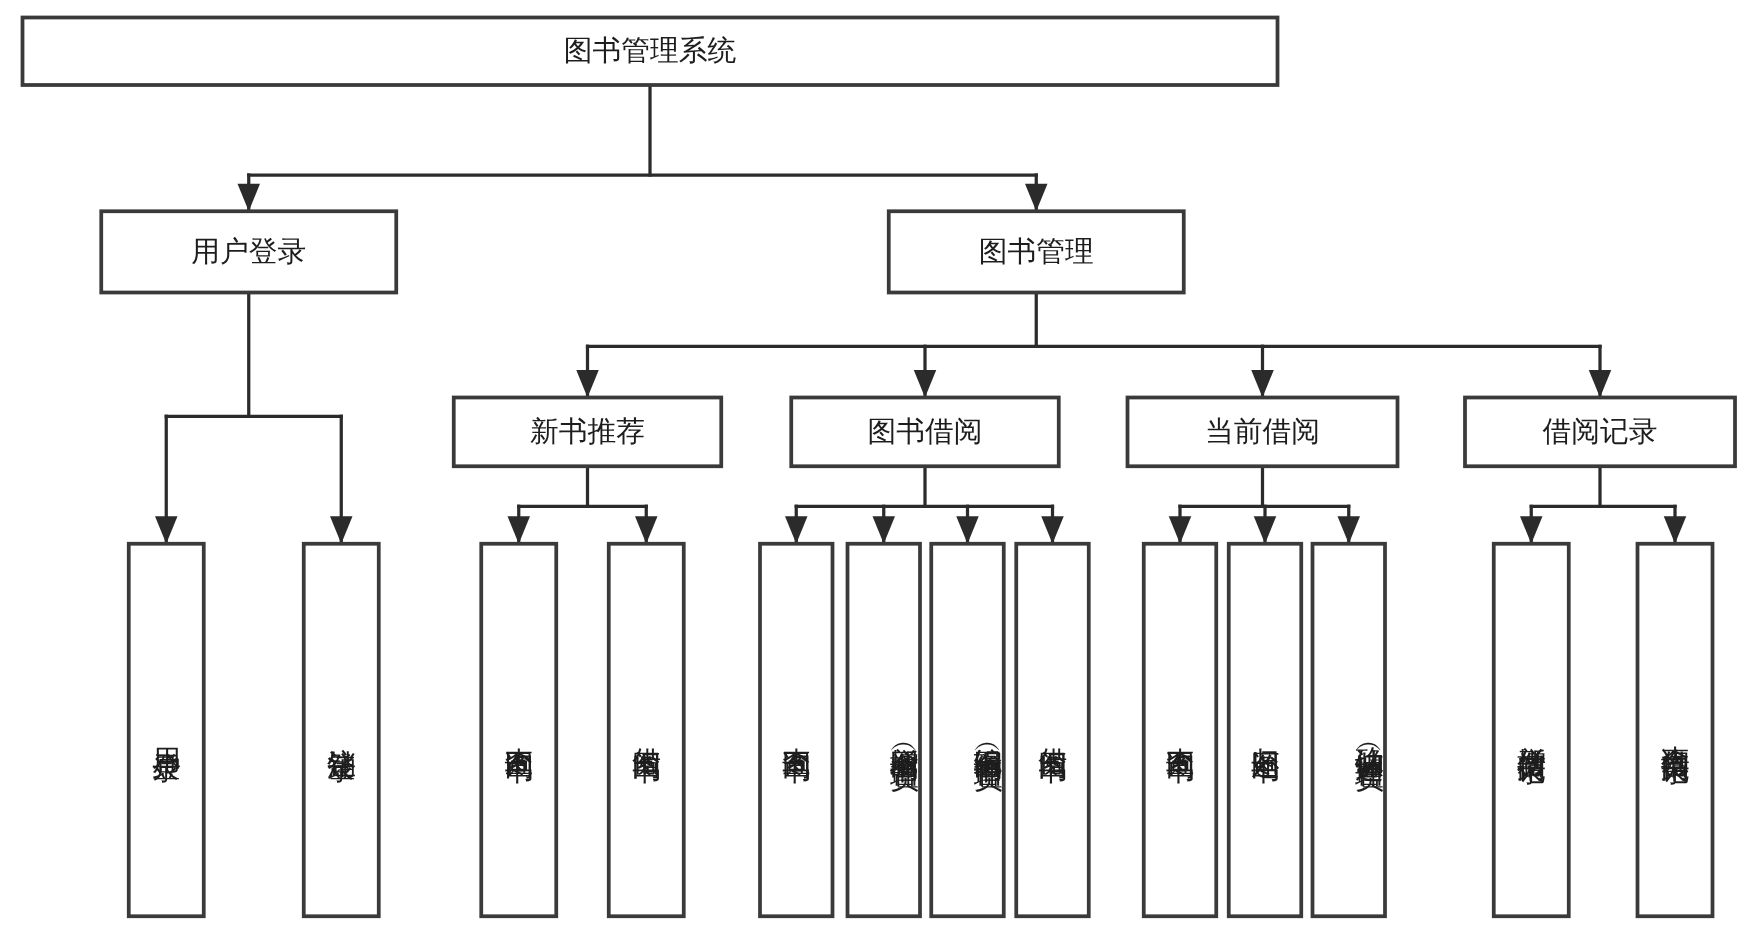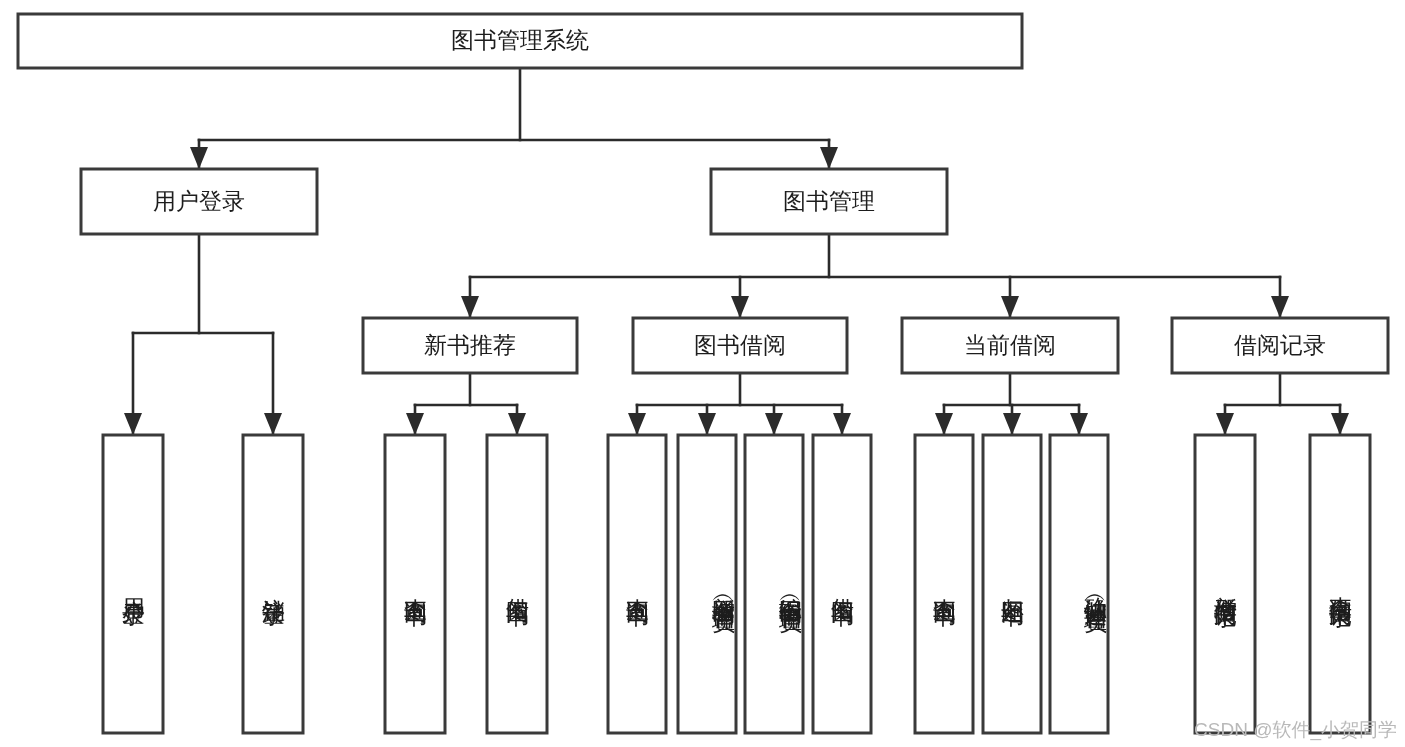--- a/index.html
+++ b/index.html
@@ -216,14 +216,13 @@
       <div class="leaf-label" style="left: 678px; top: 443px; width: 58px; height: 290px;">新增图书（管理员）</div>
       <div class="leaf-label" style="left: 745px; top: 443px; width: 58px; height: 290px;">编辑图书（管理员）</div>
       <div class="leaf-label centered" style="left: 813px; top: 435px; width: 58px; height: 298px;">借阅图书</div>
       <div class="leaf-label centered" style="left: 915px; top: 435px; width: 58px; height: 298px;">查询图书</div>
       <div class="leaf-label centered" style="left: 983px; top: 435px; width: 58px; height: 298px;">归还图书</div>
       <div class="leaf-label" style="left: 1050px; top: 443px; width: 58px; height: 290px;">确认归还（管理员）</div>
       <div class="leaf-label centered" style="left: 1195px; top: 435px; width: 60px; height: 298px;">新增借阅记录</div>
       <div class="leaf-label centered" style="left: 1310px; top: 435px; width: 60px; height: 298px;">查询借阅记录</div>
     </div>
 
-  <div class="watermark">CSDN @软件_小贺同学</div>
 </div>
 
 </body></html>

